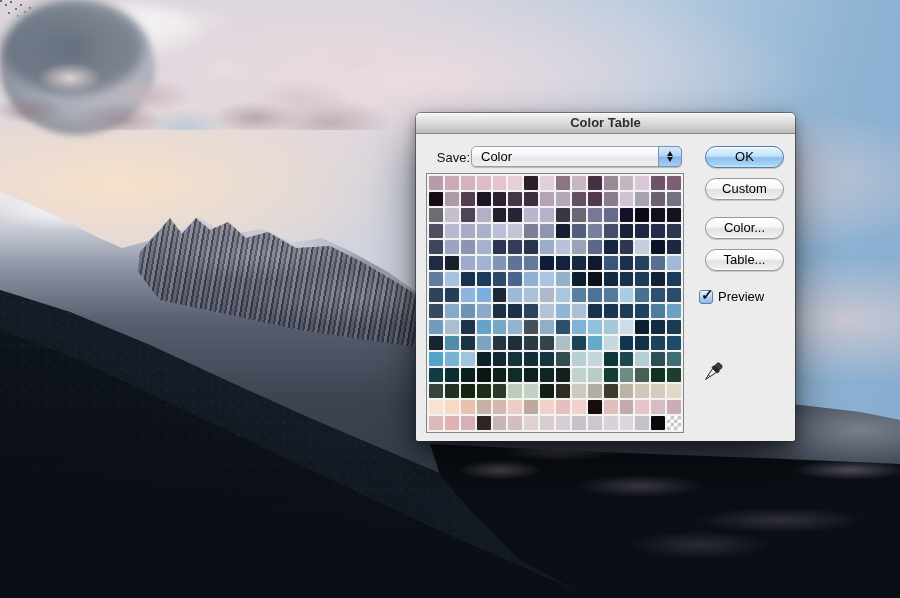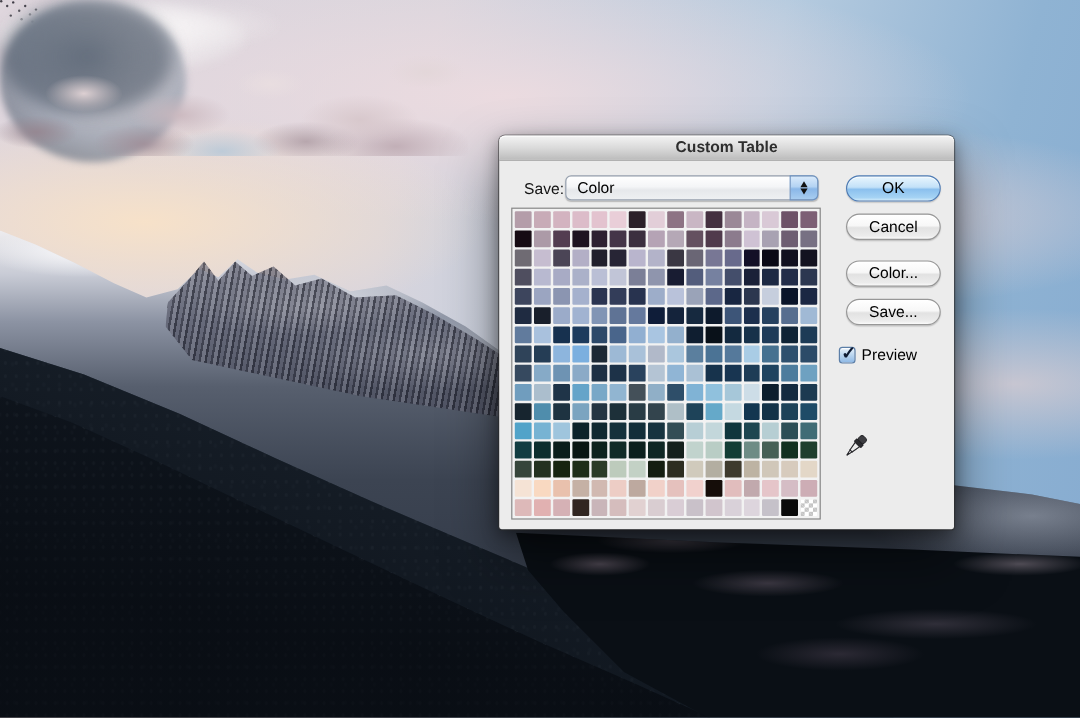--- a/index.html
+++ b/index.html
@@ -170,21 +170,21 @@
     <div class="forest-mid"></div>
     <div class="forest-fore"></div>
     <div class="valley"></div>
     <div class="cloud cloud-right"></div>
     <div class="cloud cloud-right2"></div>
     <div class="bushes"></div>
   </div>
 
   <div class="dialog">
     <div class="titlebar">
-      <span>Custom Table</span>
+      <span>Color Table</span>
     </div>
 
     <label class="table-label">Save:</label>
 
     <div class="popup">
       <span class="popup-text">Color</span>
       <span class="stepper">
           <i class="up"></i>
           <i class="down"></i>
         </span>
@@ -443,23 +443,23 @@
         <div class="swatch" style="background: rgb(201, 193, 201);"></div>
         <div class="swatch" style="background: rgb(209, 197, 205);"></div>
         <div class="swatch" style="background: rgb(217, 209, 217);"></div>
         <div class="swatch" style="background: rgb(221, 213, 221);"></div>
         <div class="swatch" style="background: rgb(197, 193, 201);"></div>
         <div class="swatch" style="background: rgb(10, 10, 10);"></div>
         <div class="swatch checker"></div>
       </div>
 
     <button class="btn ok">OK</button>
-    <button class="btn plain cancel">Cancel</button>
+    <button class="btn plain cancel">Custom</button>
     <button class="btn plain load">Color...</button>
-    <button class="btn plain save">Save...</button>
+    <button class="btn plain save">Table...</button>
 
     <div class="preview-row">
       <span class="checkbox">
         <span class="check">✓</span>
       </span><span class="preview-label">Preview</span>
     </div>
 
     <svg class="eyedropper" viewBox="0 0 24 24">
       <g transform="rotate(45 12 12)">
         <rect x="9" y="2" width="6" height="5.5" rx="2" fill="#3d3d41" stroke="#1c1c20" stroke-width="0.6"></rect>

